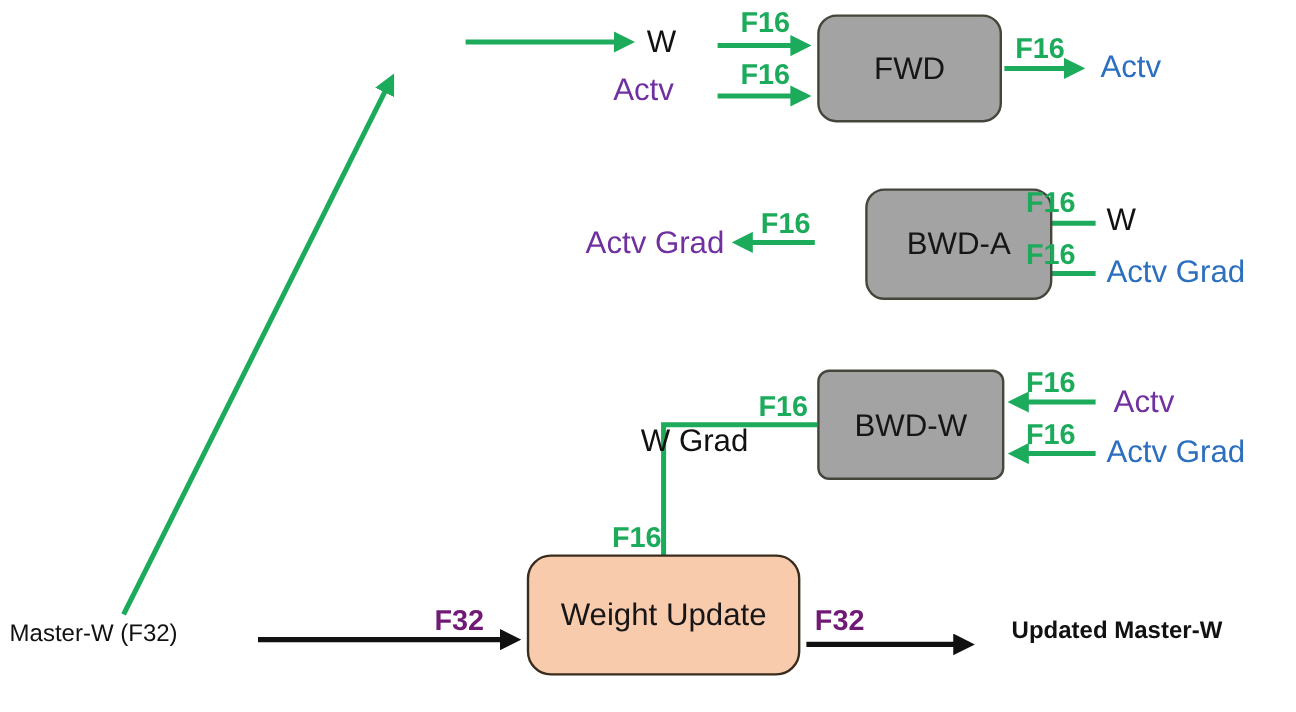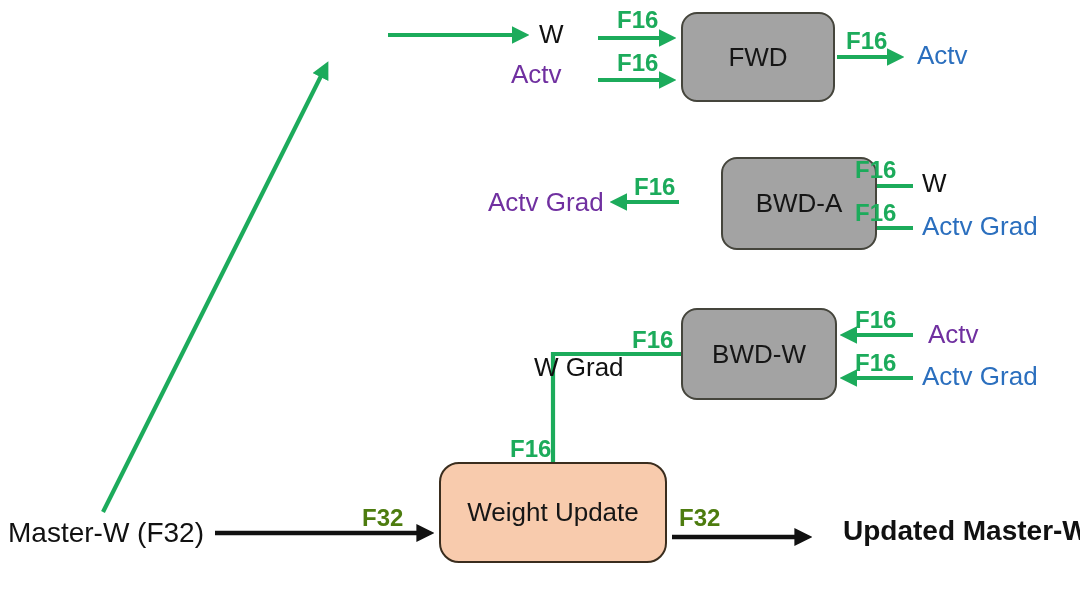--- a/index.html
+++ b/index.html
@@ -28,41 +28,41 @@
     font-size:24px;
     font-weight:700;
     color:#1cab5b;
   }
   .prec32{
     position:absolute;
     white-space:nowrap;
     line-height:1;
     font-size:24px;
     font-weight:700;
-    color:#4d7c0f;
+    color:#701a75;
   }
   .process-box{
     position:absolute;
     background:#a3a3a3;
     border:2.5px solid #45453c;
     border-radius:16px;
     display:flex;align-items:center;justify-content:center;
     font-size:26px;color:#161616;
     box-sizing:border-box;
   }
   .update-box{
     position:absolute;
     background:#f8cbad;
     border:2.5px solid #3a2d1e;
     border-radius:20px;
     display:flex;align-items:center;justify-content:center;
     font-size:26px;color:#161616;
     box-sizing:border-box;
   }
-  .big{font-size:28px;}
+  .big{font-size:20px;}
   #watermark{
     position:absolute;
     left:836px;top:531px;
     font-size:35px;
     font-weight:700;
     letter-spacing:1px;
     color:rgba(185,185,185,0.85);
     text-shadow:3px 4px 0 rgba(238,238,238,0.95);
     z-index:5;
   }
@@ -124,21 +124,21 @@
     </div>
 
   <div class="prec" style="left:855px;top:158px;">F16</div>
   <div class="lbl" style="left:922px;top:170px;">W</div>
   <div class="prec" style="left:855px;top:201px;">F16</div>
   <div class="lbl blue" style="left:922px;top:213px;">Actv Grad</div>
 
   <div class="lbl" style="left:534px;top:322px;margin-top:32px;">W Grad</div>
   <div class="prec" style="left:632px;top:328px;">F16</div>
 
-  <div class="process-box" style="left:681px;top:308px;width:156px;height:92px;">
+  <div class="process-box" style="left:681px;top:308px;width:156px;height:92px;border-radius:10px;">
       <span>BWD-W</span>
     </div>
 
   <div class="prec" style="left:855px;top:308px;">F16</div>
   <div class="lbl purple" style="left:928px;top:321px;">Actv</div>
   <div class="prec" style="left:855px;top:351px;">F16</div>
   <div class="lbl blue" style="left:922px;top:363px;">Actv Grad</div>
 
   <div class="prec" style="left:510px;top:437px;">F16</div>
 

